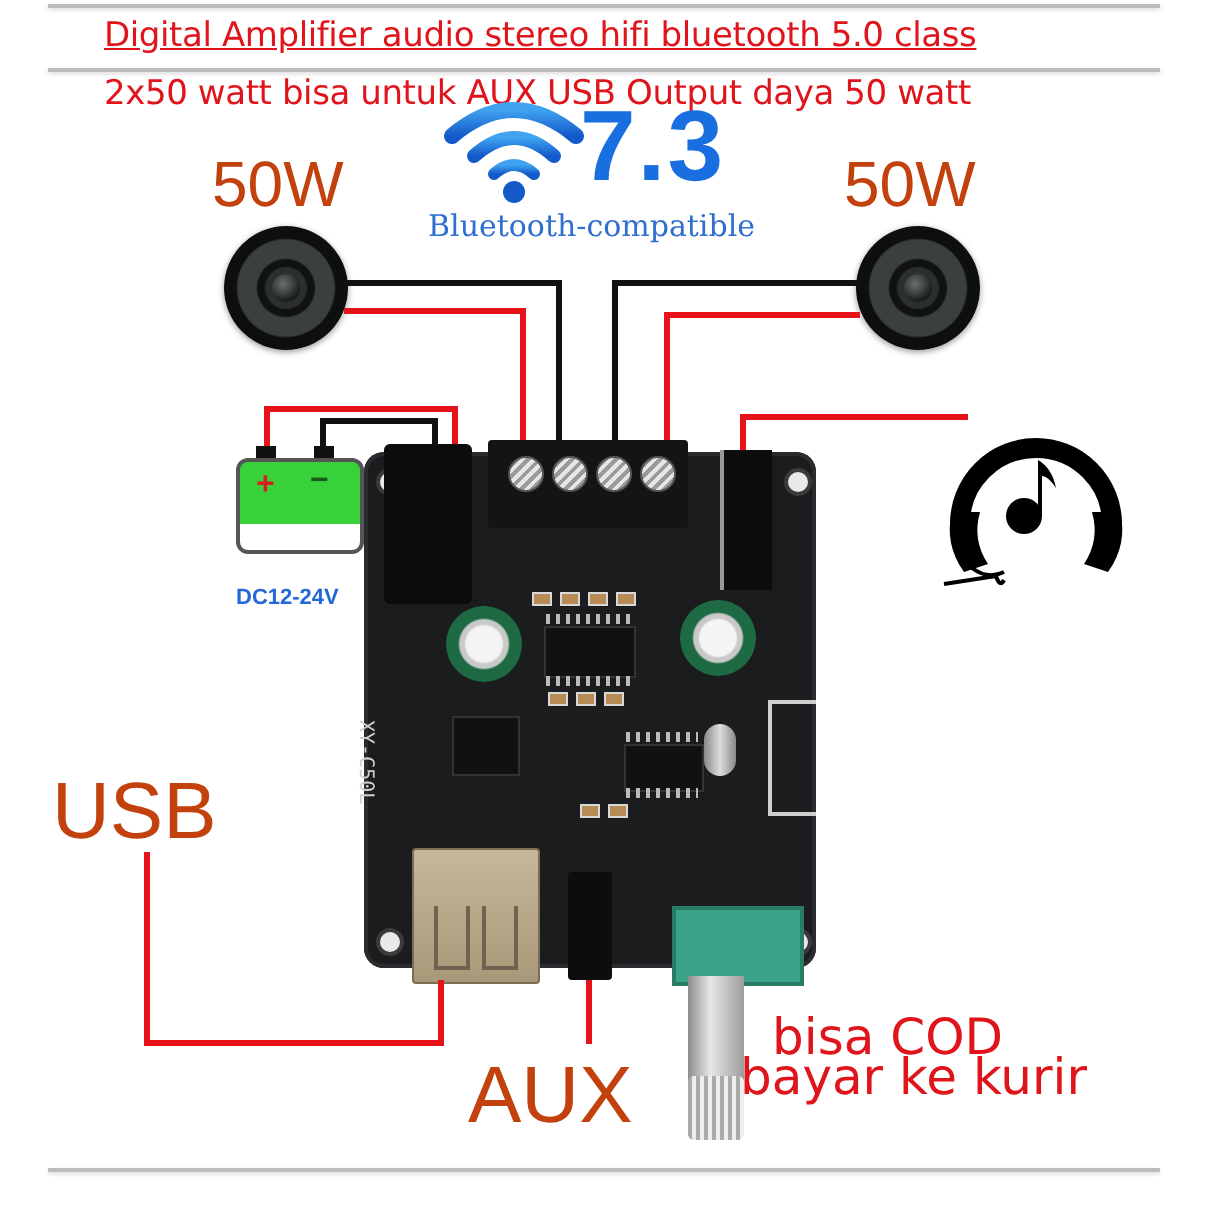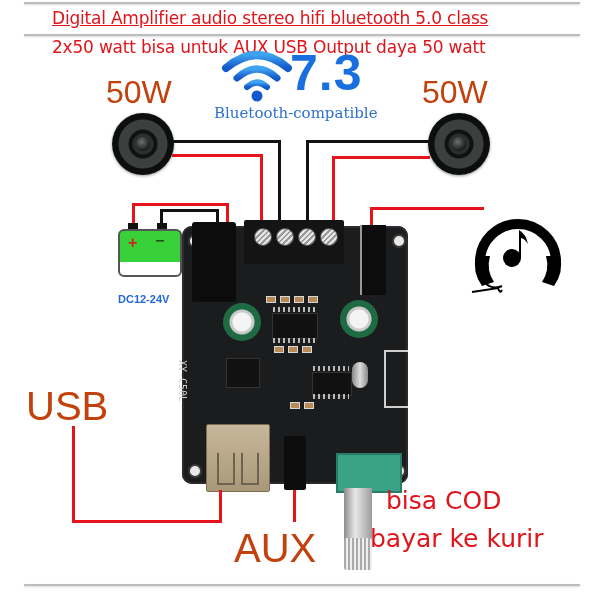--- a/index.html
+++ b/index.html
@@ -146,14 +146,14 @@
 <svg class="abs" style="left:468px;top:200px;" width="100" height="96" viewBox="0 0 100 96">
   <path d="M12 62 A38 38 0 1 1 88 62" stroke="#000" stroke-width="10" fill="none"></path>
   <path d="M8 56 Q4 72 14 86 L26 82 Q18 70 22 56 Z" fill="#000"></path>
   <path d="M92 56 Q96 72 86 86 L74 82 Q82 70 78 56 Z" fill="#000"></path>
   <path d="M18 84 Q26 90 34 86" stroke="#000" stroke-width="2" fill="none"></path>
   <path d="M4 92 L30 88 Q32 94 34 90" stroke="#000" stroke-width="2" fill="none"></path>
   <circle cx="44" cy="58" r="9" fill="#000"></circle>
   <path d="M51 58 L51 30 Q58 34 60 44 Q56 38 53 38 L53 58 Z" fill="#000"></path>
 </svg>
 
-<div class="red-label" style="left:386px;top:486px;">bisa COD</div>
+<div class="red-label" style="left:386px;top:504px;">bisa COD</div>
 <div class="red-label" style="left:370px;top:524px;">bayar ke kurir</div>
 
 </body></html>

